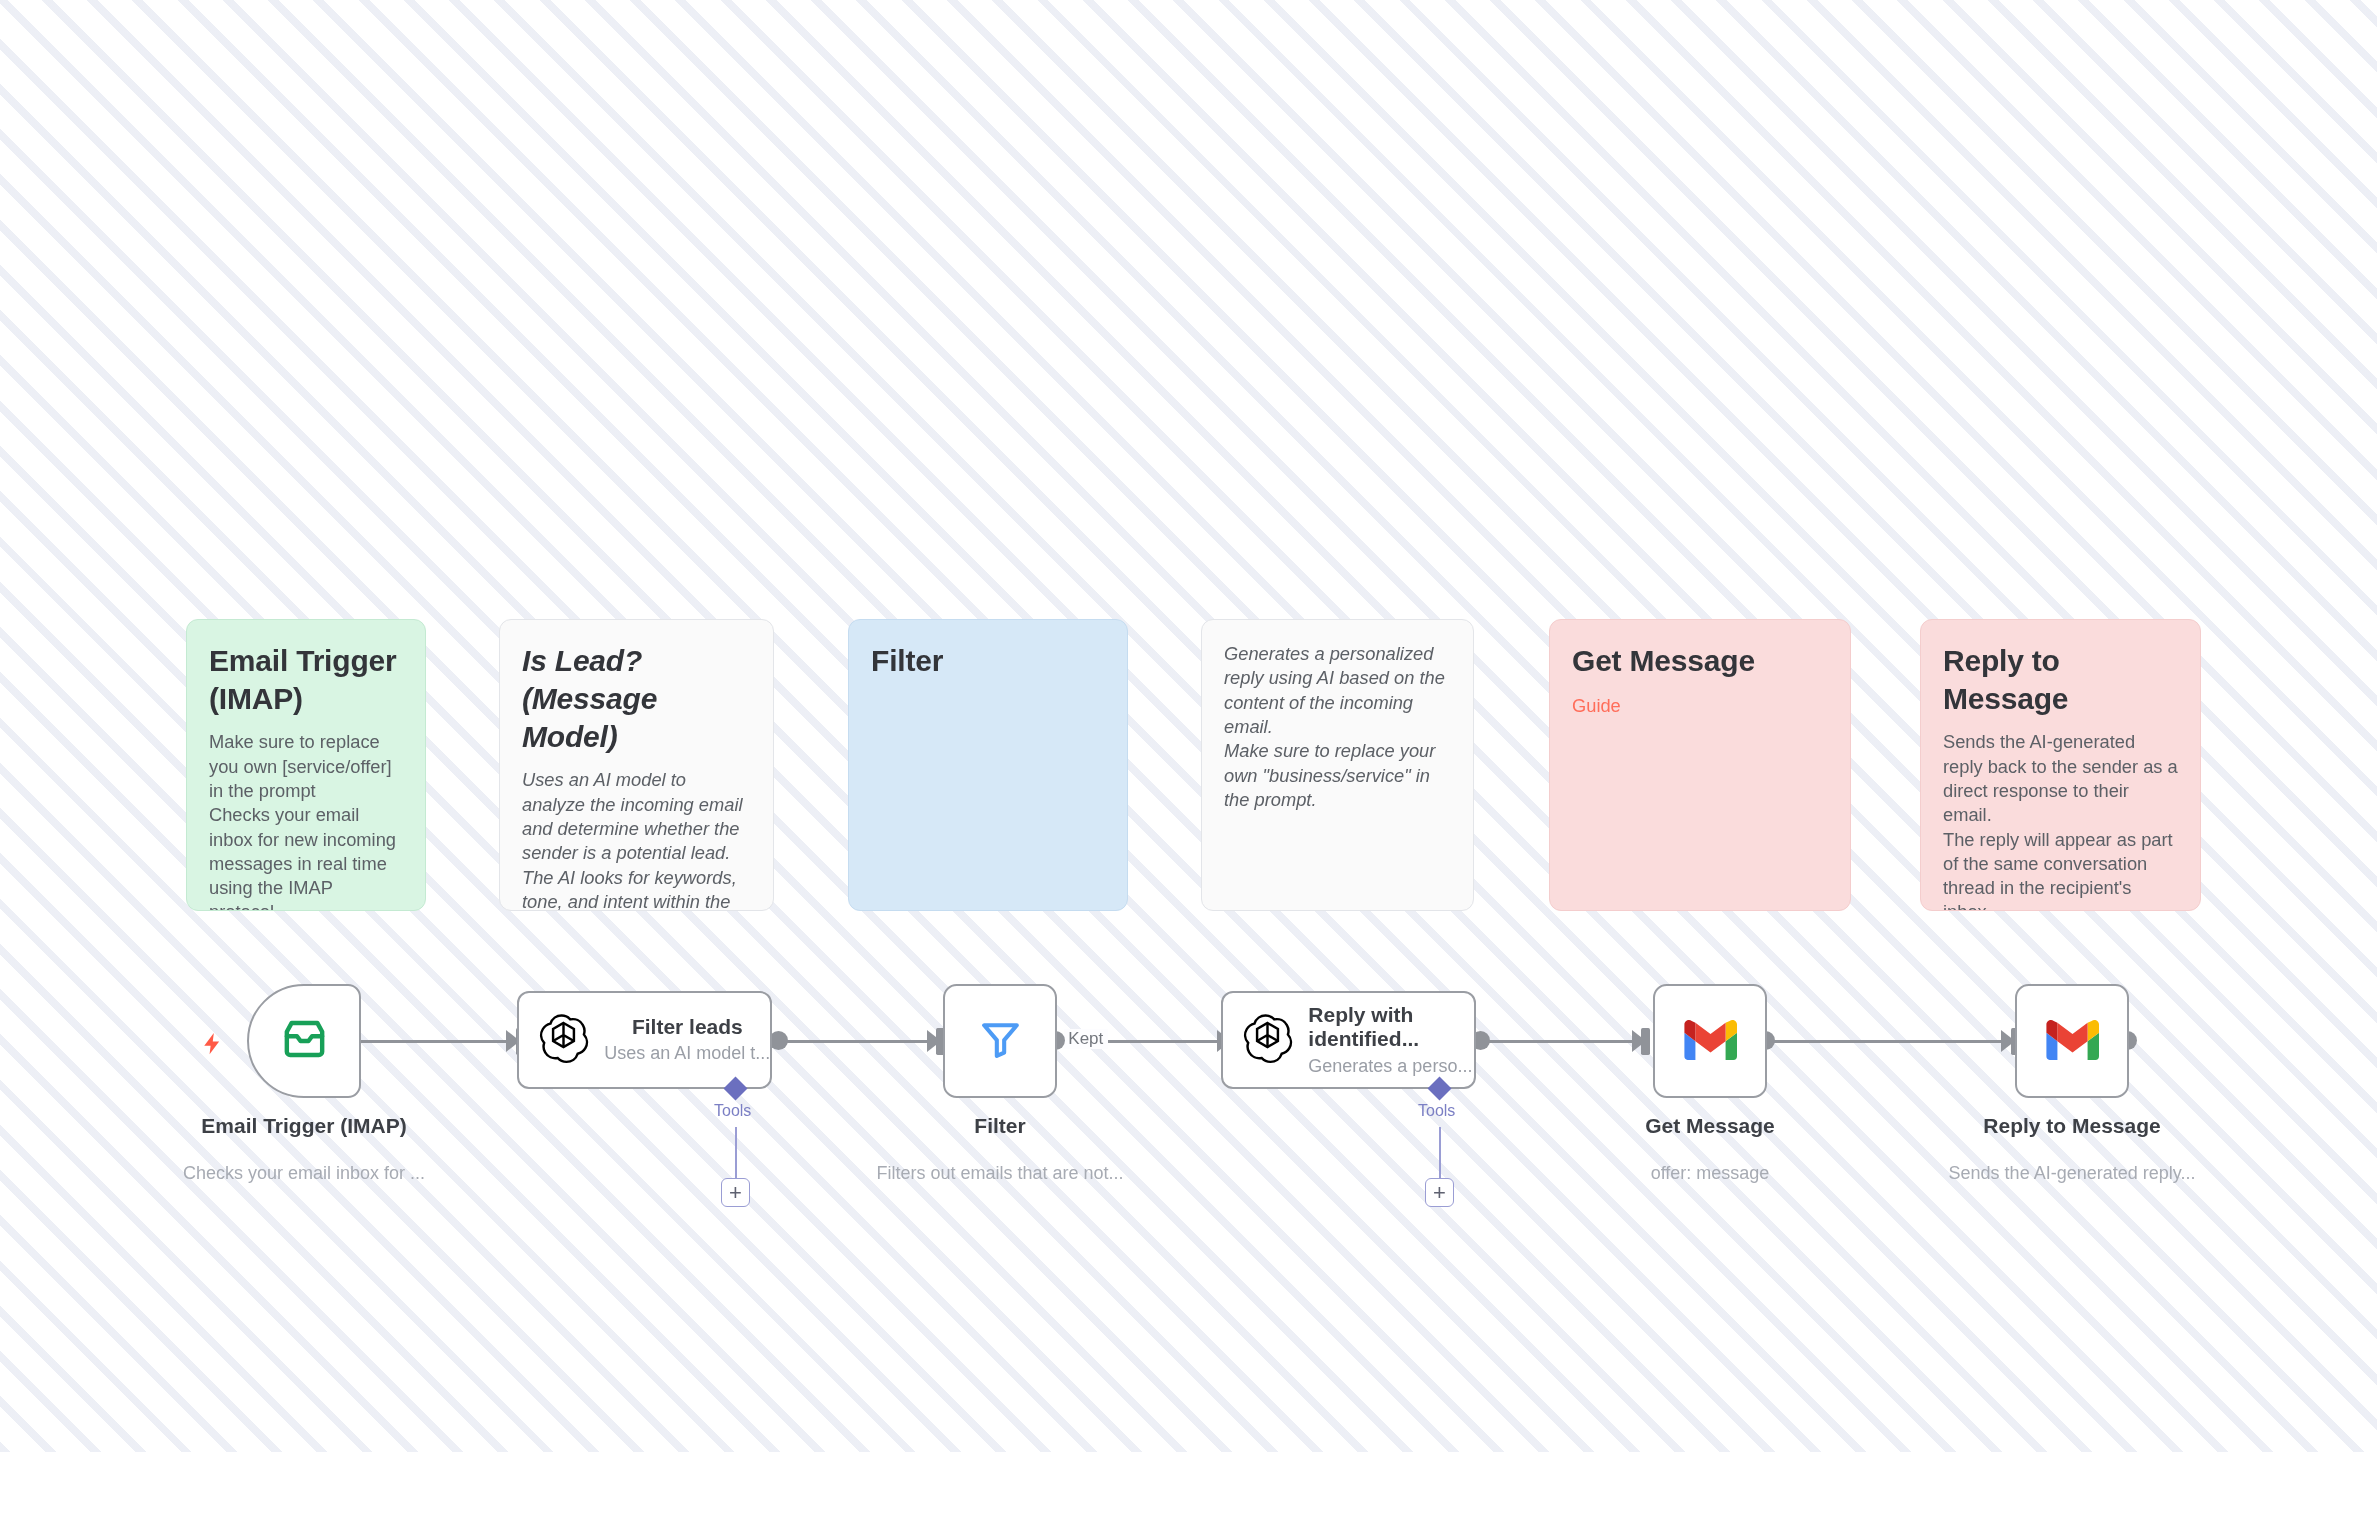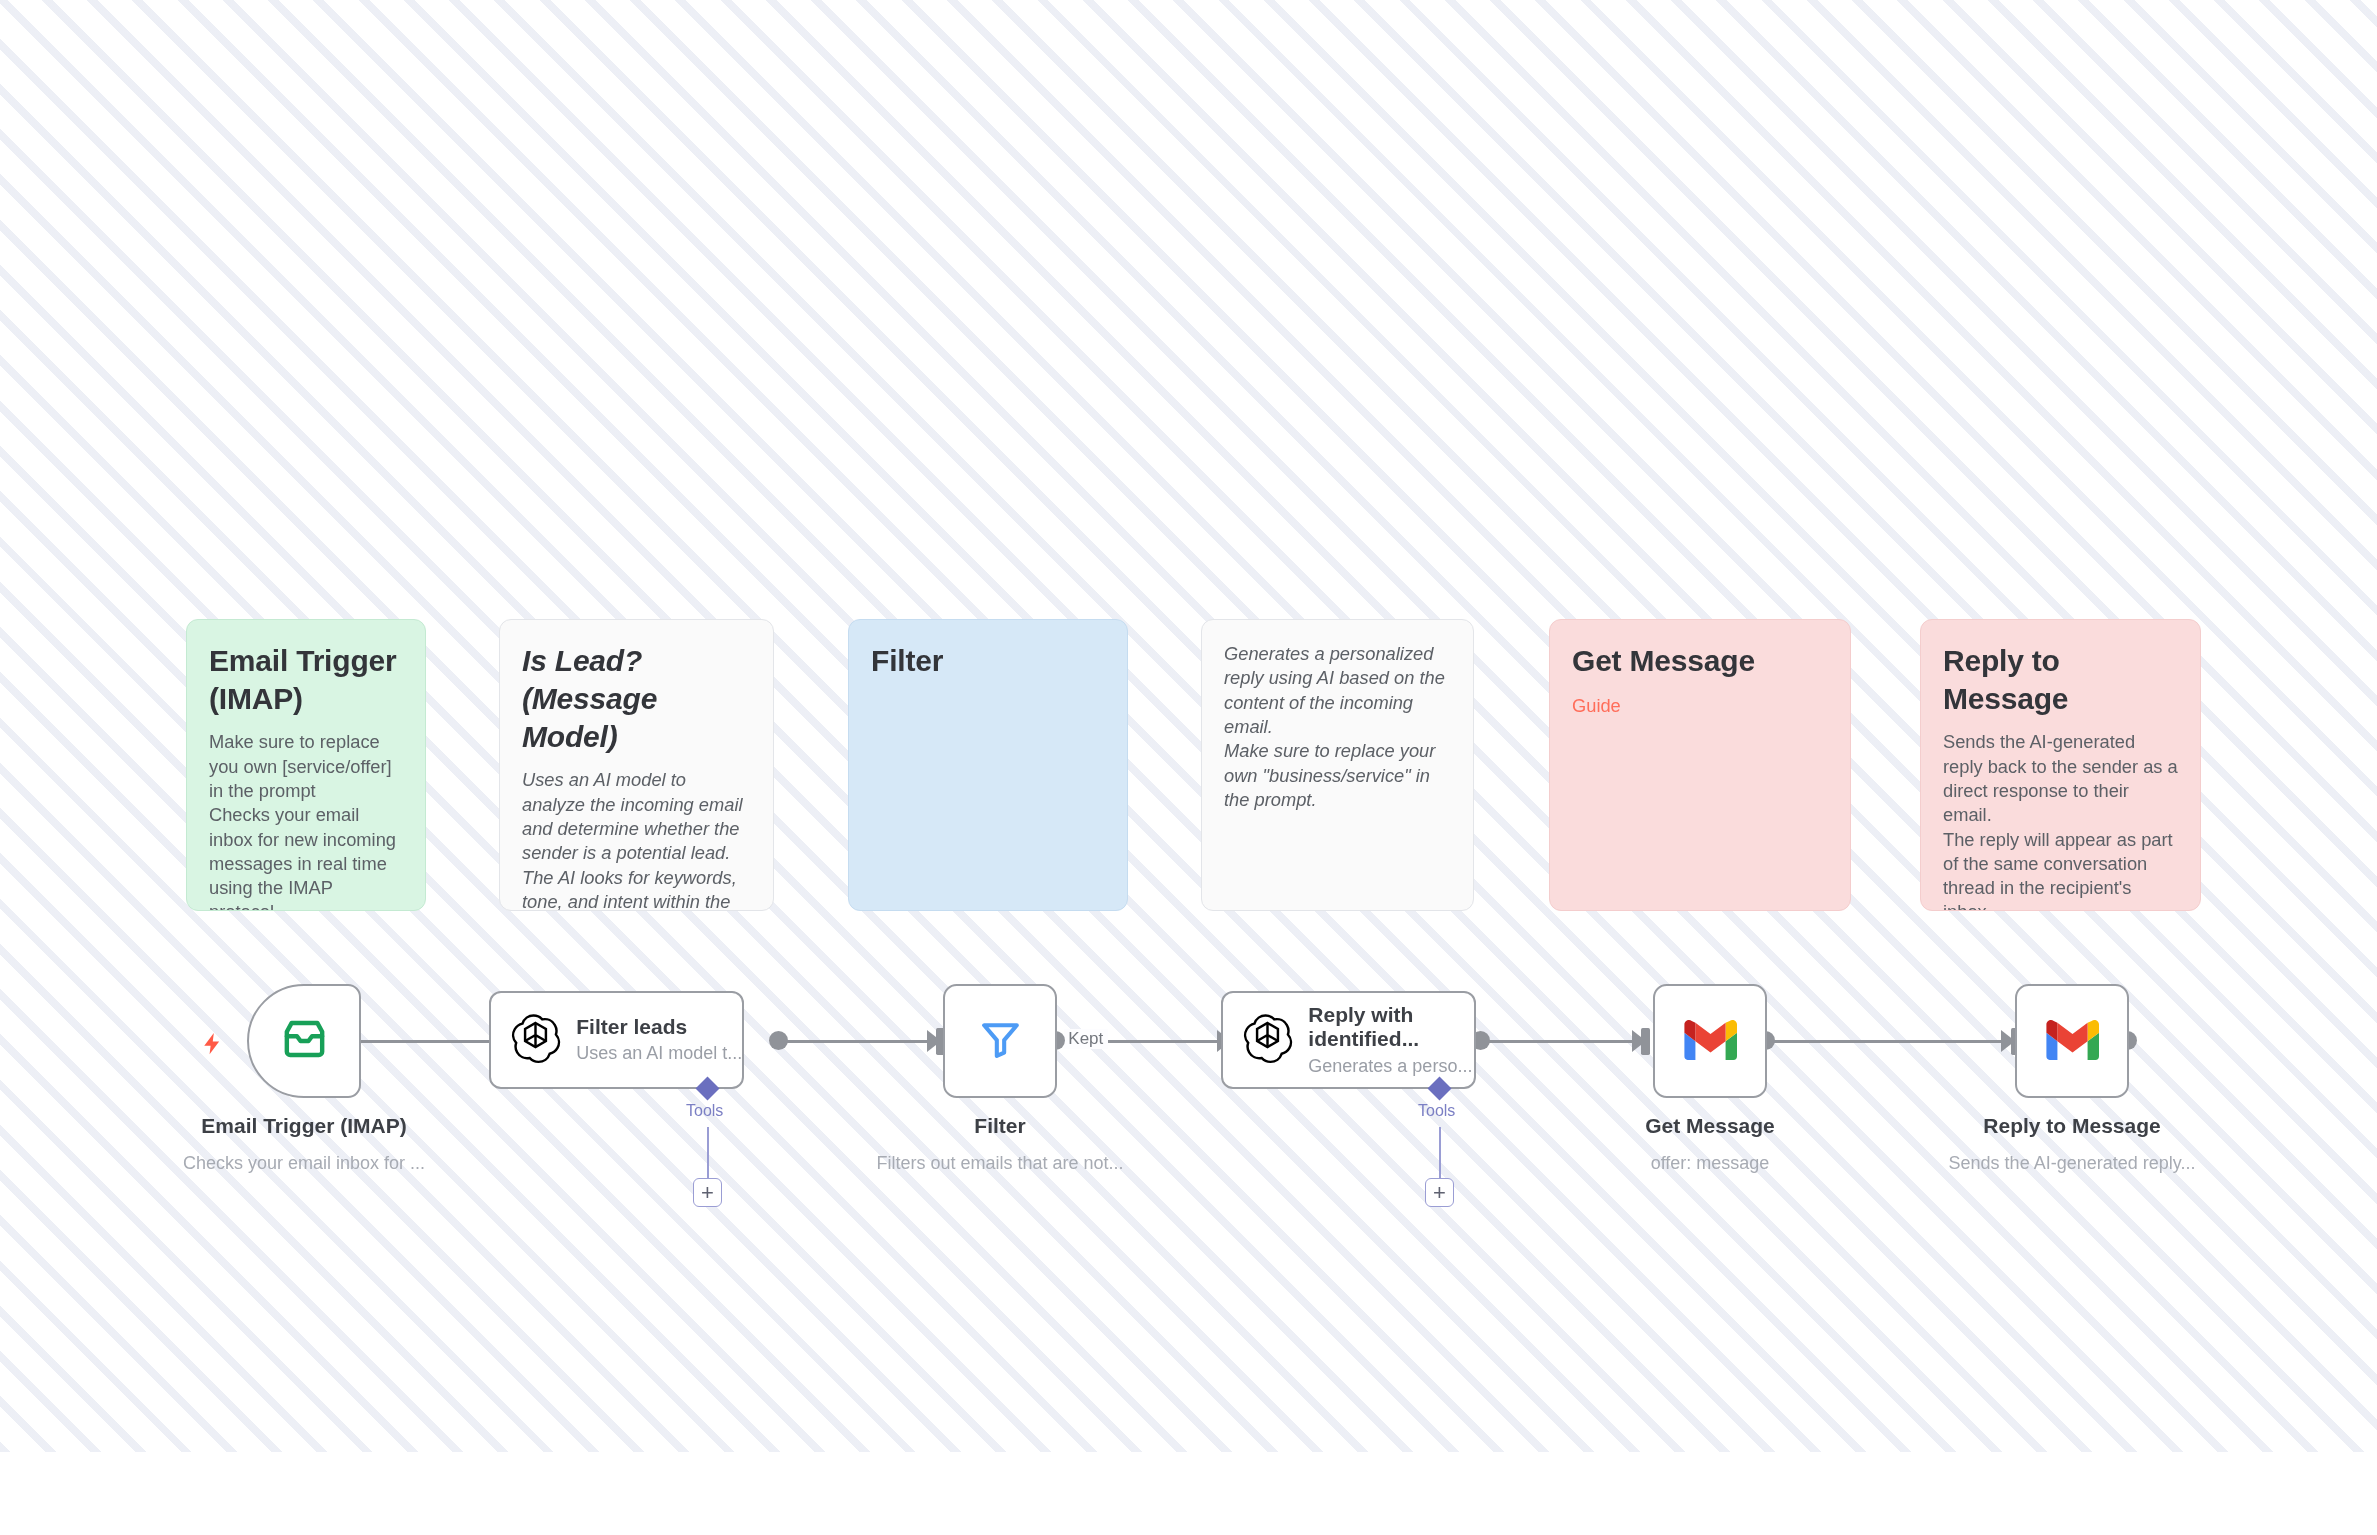--- a/index.html
+++ b/index.html
@@ -99,21 +99,21 @@
     left: 50%;
     transform: translateX(-50%);
     text-align: center;
     width: 442px;
     white-space: nowrap;
   }
   .node-caption .name {
     font-size: 21px; font-weight: 700; color: #3d4046; line-height: 1.2;
   }
   .node-caption .sub {
-    font-size: 18px; color: #a7abb3; line-height: 1.25; margin-top: 14px; text-align: center;
+    font-size: 18px; color: #a7abb3; line-height: 1.25; margin-top: 24px; text-align: center;
   }
 
   
   .conn-line {
     position: absolute; height: 2.6px; background: #909399;
   }
   .conn-dot {
     position: absolute; width: 19px; height: 19px; border-radius: 50%;
     background: #909399;
   }
@@ -232,21 +232,21 @@
           <path d="M4 10.5h4.6l1.6 2.2h3.6l1.6-2.2H20"></path>
         </svg>
       </span>
     </div>
     <div class="node-caption" style="top:129px;">
       <div class="name">Email Trigger (IMAP)</div>
       <div class="sub">Checks your email inbox for ...</div>
     </div>
   </div>
 
-  <div class="node-wrap" style="left:489px; top:991px;">
+  <div class="node-wrap" style="left:517px; top:991px;text-align:center;">
     <div class="node-box wide">
       <span>
         <svg width="51" height="51" viewBox="0 0 24 24" fill="none" stroke="#000000" stroke-width="1.15">
           <path d="M21.6 10.1a5.4 5.4 0 0 0-.47-4.45 5.5 5.5 0 0 0-5.92-2.63A5.46 5.46 0 0 0 11.1 1.2a5.5 5.5 0 0 0-5.24 3.8 5.44 5.44 0 0 0-3.63 2.64 5.5 5.5 0 0 0 .68 6.45 5.4 5.4 0 0 0 .46 4.45 5.5 5.5 0 0 0 5.93 2.63 5.44 5.44 0 0 0 4.1 1.83 5.5 5.5 0 0 0 5.25-3.81 5.44 5.44 0 0 0 3.63-2.63 5.5 5.5 0 0 0-.68-6.45z"></path>
           <path d="M12 4.7l4.9 2.83v5.66L12 16.02l-4.9-2.83V7.53z"></path>
           <path d="M12 4.7v5.66l4.9 2.83M12 10.36L7.1 13.19M12 10.36v5.66"></path>
         </svg>
       </span>
       <div class="node-inner-text">
         <div class="node-inner-title">Filter leads</div>

